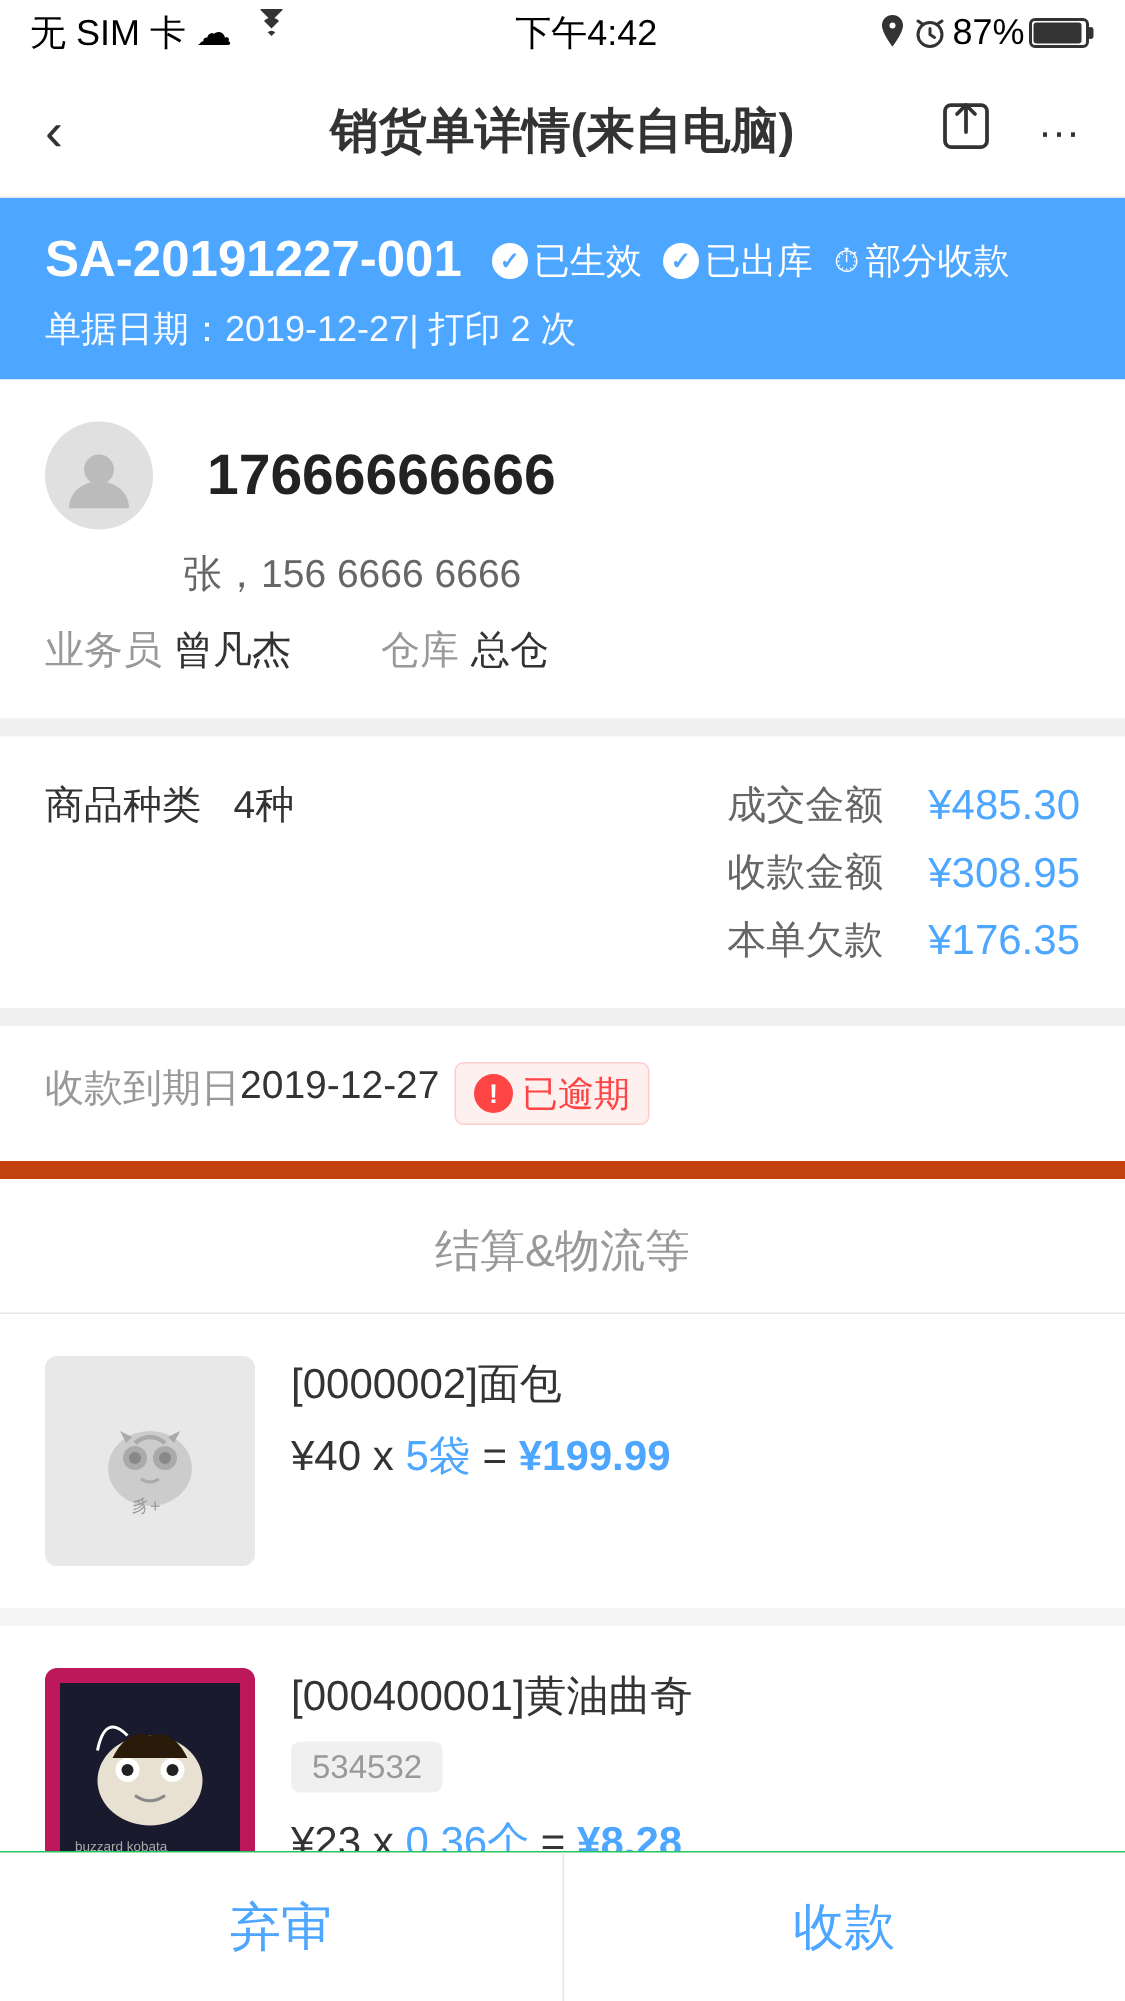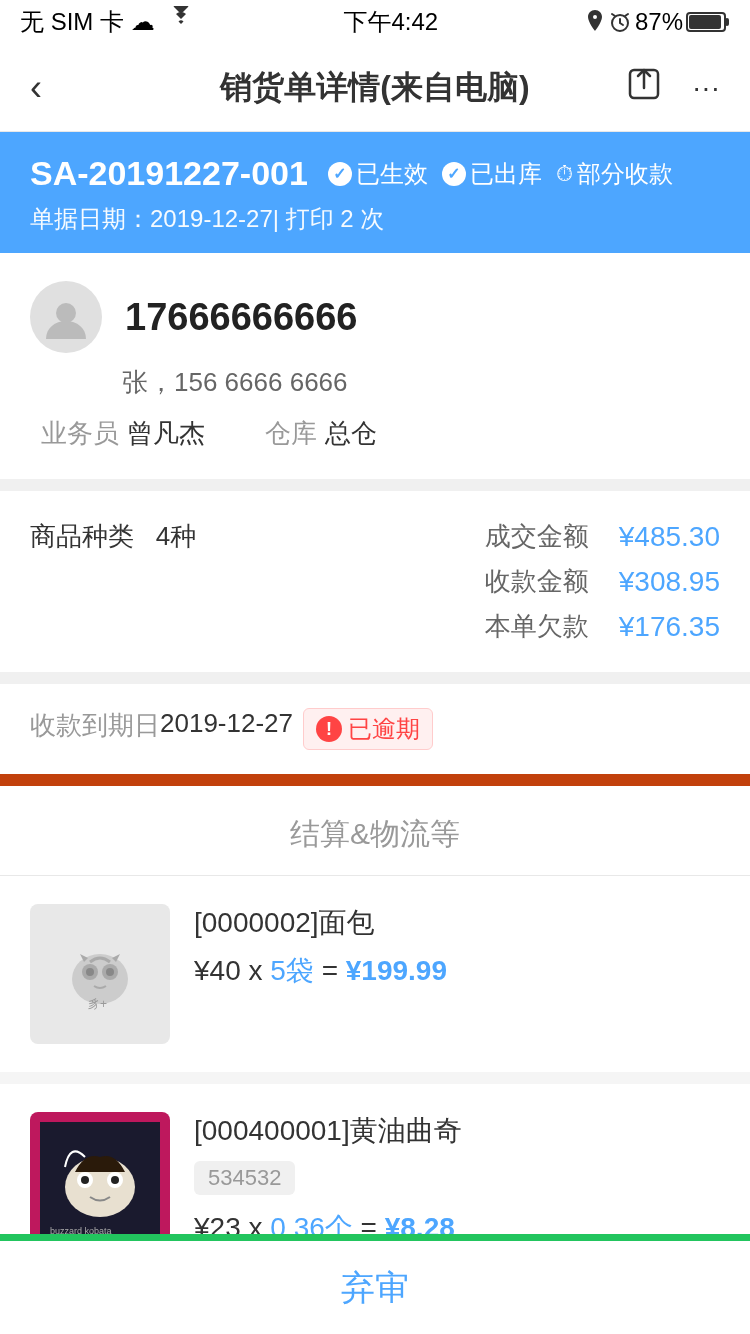--- a/index.html
+++ b/index.html
@@ -114,21 +114,21 @@
 
     
     .customer-section {
       background: #fff;
       padding: 28px 30px;
       border-bottom: 12px solid #f0f0f0;
     }
     .customer-row {
       display: flex;
       align-items: center;
-      gap: 23px;
+      gap: 36px;
       margin-bottom: 12px;
     }
     .avatar {
       width: 72px;
       height: 72px;
       border-radius: 50%;
       background: #e0e0e0;
       display: flex;
       align-items: center;
       justify-content: center;
@@ -143,21 +143,21 @@
     .customer-name {
       font-size: 26px;
       color: #666;
       margin-bottom: 16px;
       margin-left: 92px;
     }
     .customer-meta {
       display: flex;
       font-size: 26px;
       color: #666;
-      margin-left: 11px;
+      margin-left: 0;
     }
     .meta-label { color: #999; margin-right: 8px; }
     .meta-value { color: #333; margin-right: 60px; }
 
     
     .stats-section {
       background: #fff;
       padding: 28px 30px;
       border-bottom: 12px solid #f0f0f0;
       display: flex;
@@ -279,21 +279,21 @@
     .product-price .total { color: #4da6ff; font-weight: 600; }
 
     
     .bottom-bar {
       position: fixed;
       bottom: 0;
       left: 0;
       width: 750px;
       height: 100px;
       background: #fff;
-      border-top: 7px solid #22c55e;
+      border-top: 1px solid #22c55e;
       display: flex;
     }
     .bottom-btn {
       flex: 1;
       display: flex;
       align-items: center;
       justify-content: center;
       font-size: 34px;
       cursor: pointer;
       font-weight: 500;
@@ -506,13 +506,16 @@
   </div>
 
 </div>
 
 <div style="height: 120px;"></div>
 
 <div class="bottom-bar">
   <div class="bottom-btn cancel">
     <span>弃审</span>
   </div>
+  <div class="bottom-btn confirm">
+    <span>收款</span>
+  </div>
 </div>
 
 </body></html>

